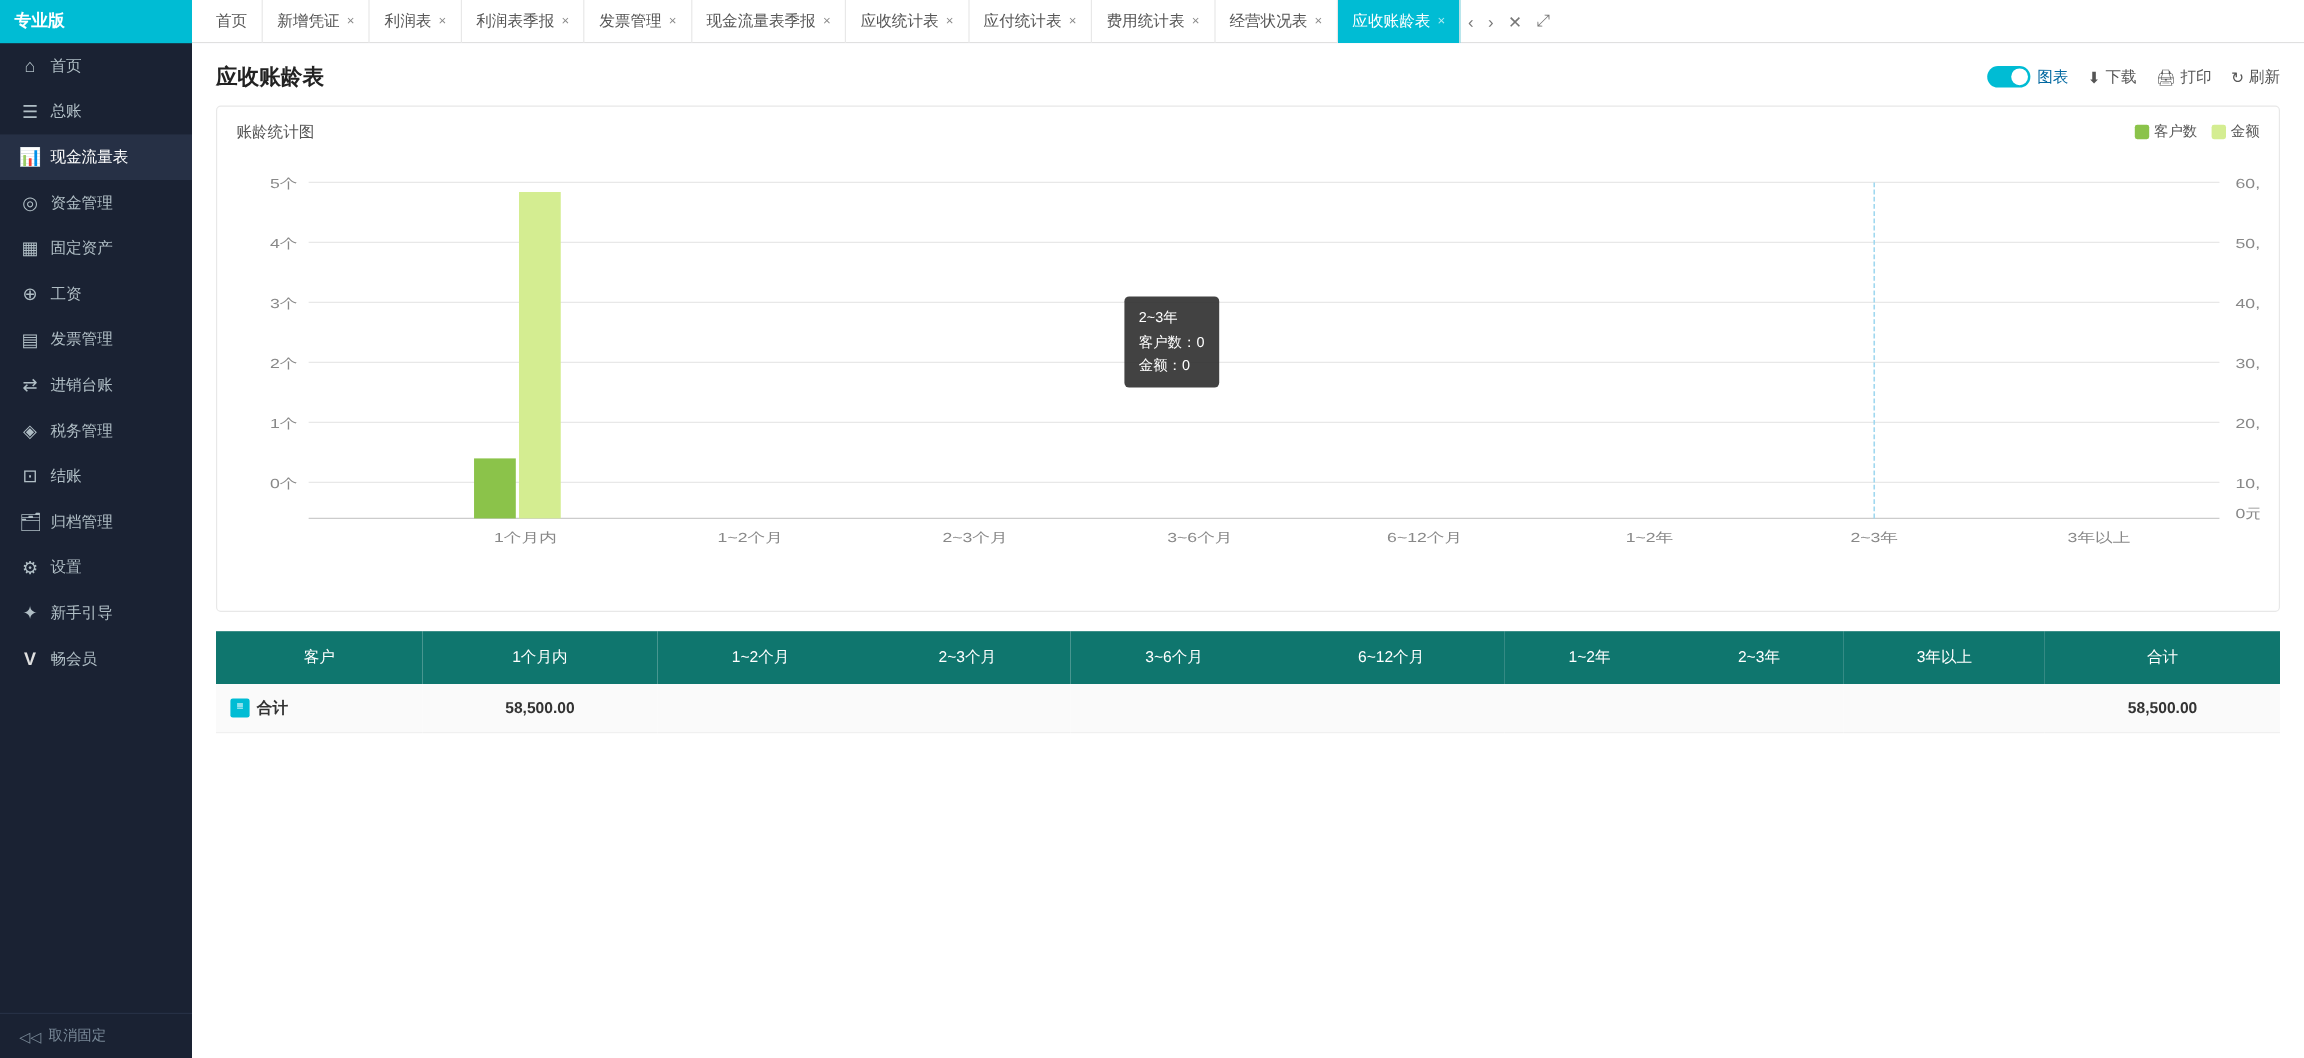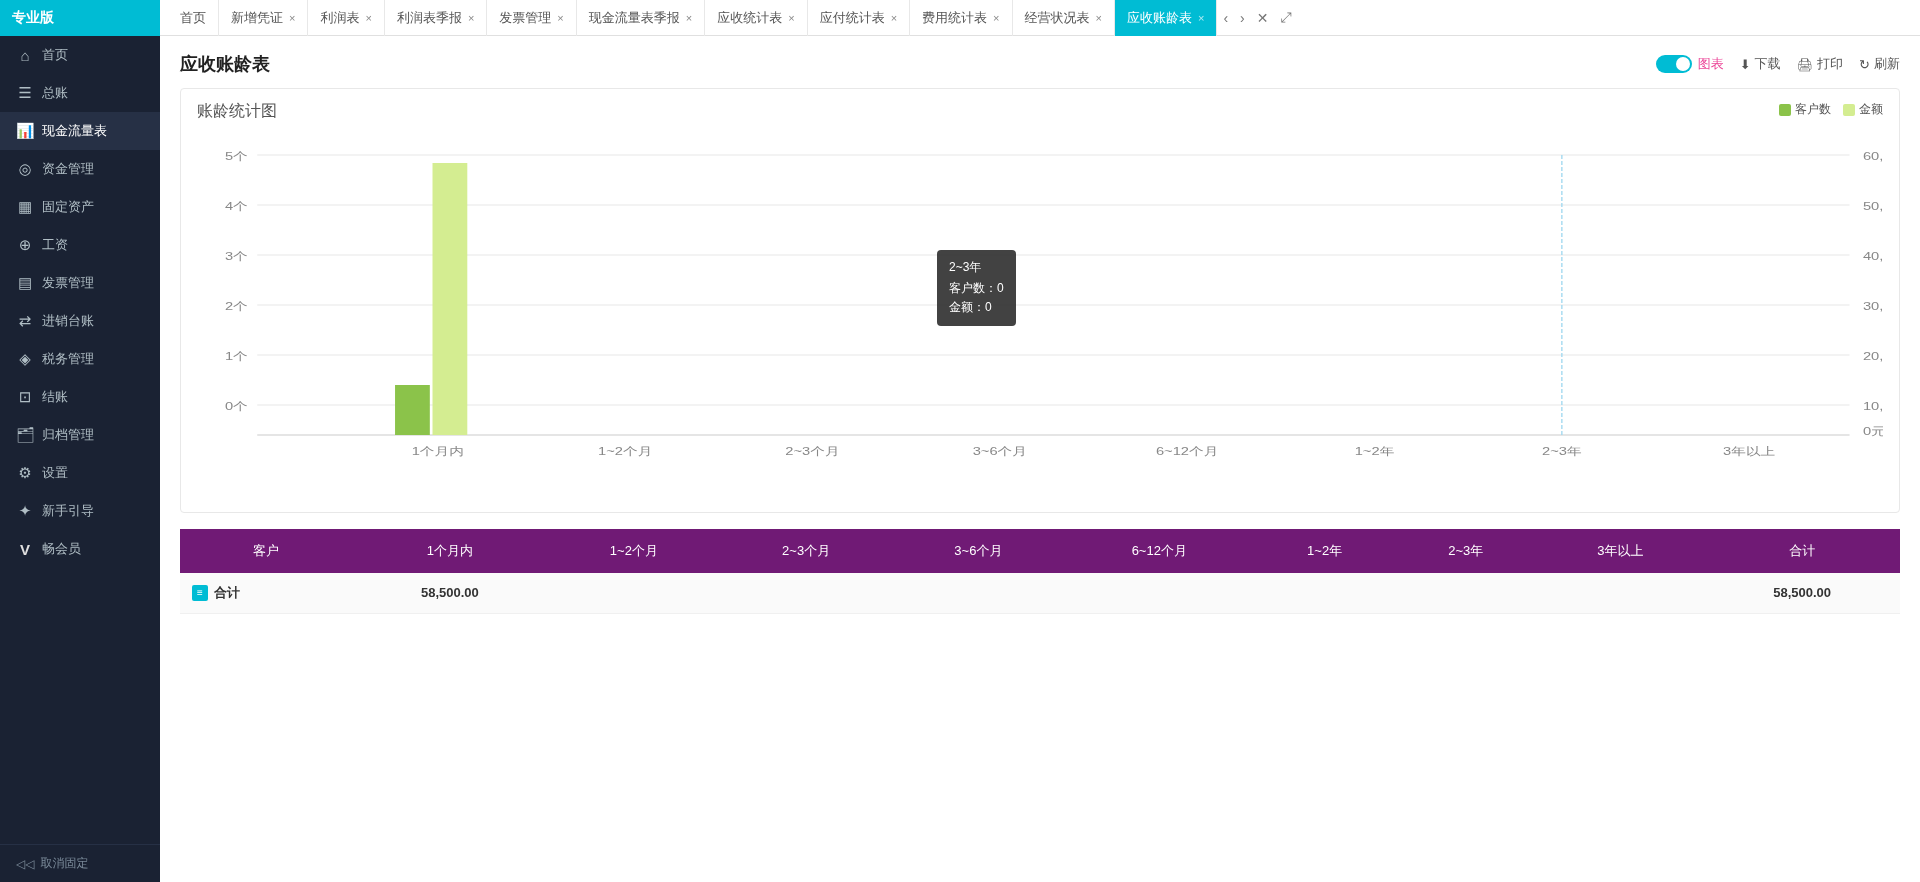--- a/index.html
+++ b/index.html
@@ -127,21 +127,21 @@
     .header-actions {
       display: flex;
       align-items: center;
       gap: 16px;
     }
     .toggle-switch {
       display: flex;
       align-items: center;
       gap: 6px;
       font-size: 13px;
-      color: #ec4899;
+      color: #0369a1;
     }
     .toggle-track {
       width: 36px;
       height: 18px;
       background: #00bcd4;
       border-radius: 9px;
       position: relative;
       cursor: pointer;
     }
     .toggle-thumb {
@@ -165,21 +165,21 @@
     
     .chart-container {
       border: 1px solid #e8e8e8;
       border-radius: 4px;
       padding: 12px 16px;
       margin-bottom: 16px;
       position: relative;
       background: #fff;
     }
     .chart-title {
-      font-size: 16px;
+      font-size: 13px;
       color: #555;
       margin-bottom: 8px;
     }
     .chart-legend {
       position: absolute;
       top: 12px;
       right: 16px;
       display: flex;
       align-items: center;
       gap: 12px;
@@ -217,21 +217,21 @@
       z-index: 10;
     }
 
     
     .data-table {
       width: 100%;
       border-collapse: collapse;
       font-size: 13px;
     }
     .data-table thead tr {
-      background: #701a75;
+      background: #0f766e;
       color: #fff;
       height: 44px;
     }
     .data-table thead th {
       padding: 0 12px;
       font-weight: normal;
       text-align: center;
       border: none;
     }
     .data-table tbody tr {

